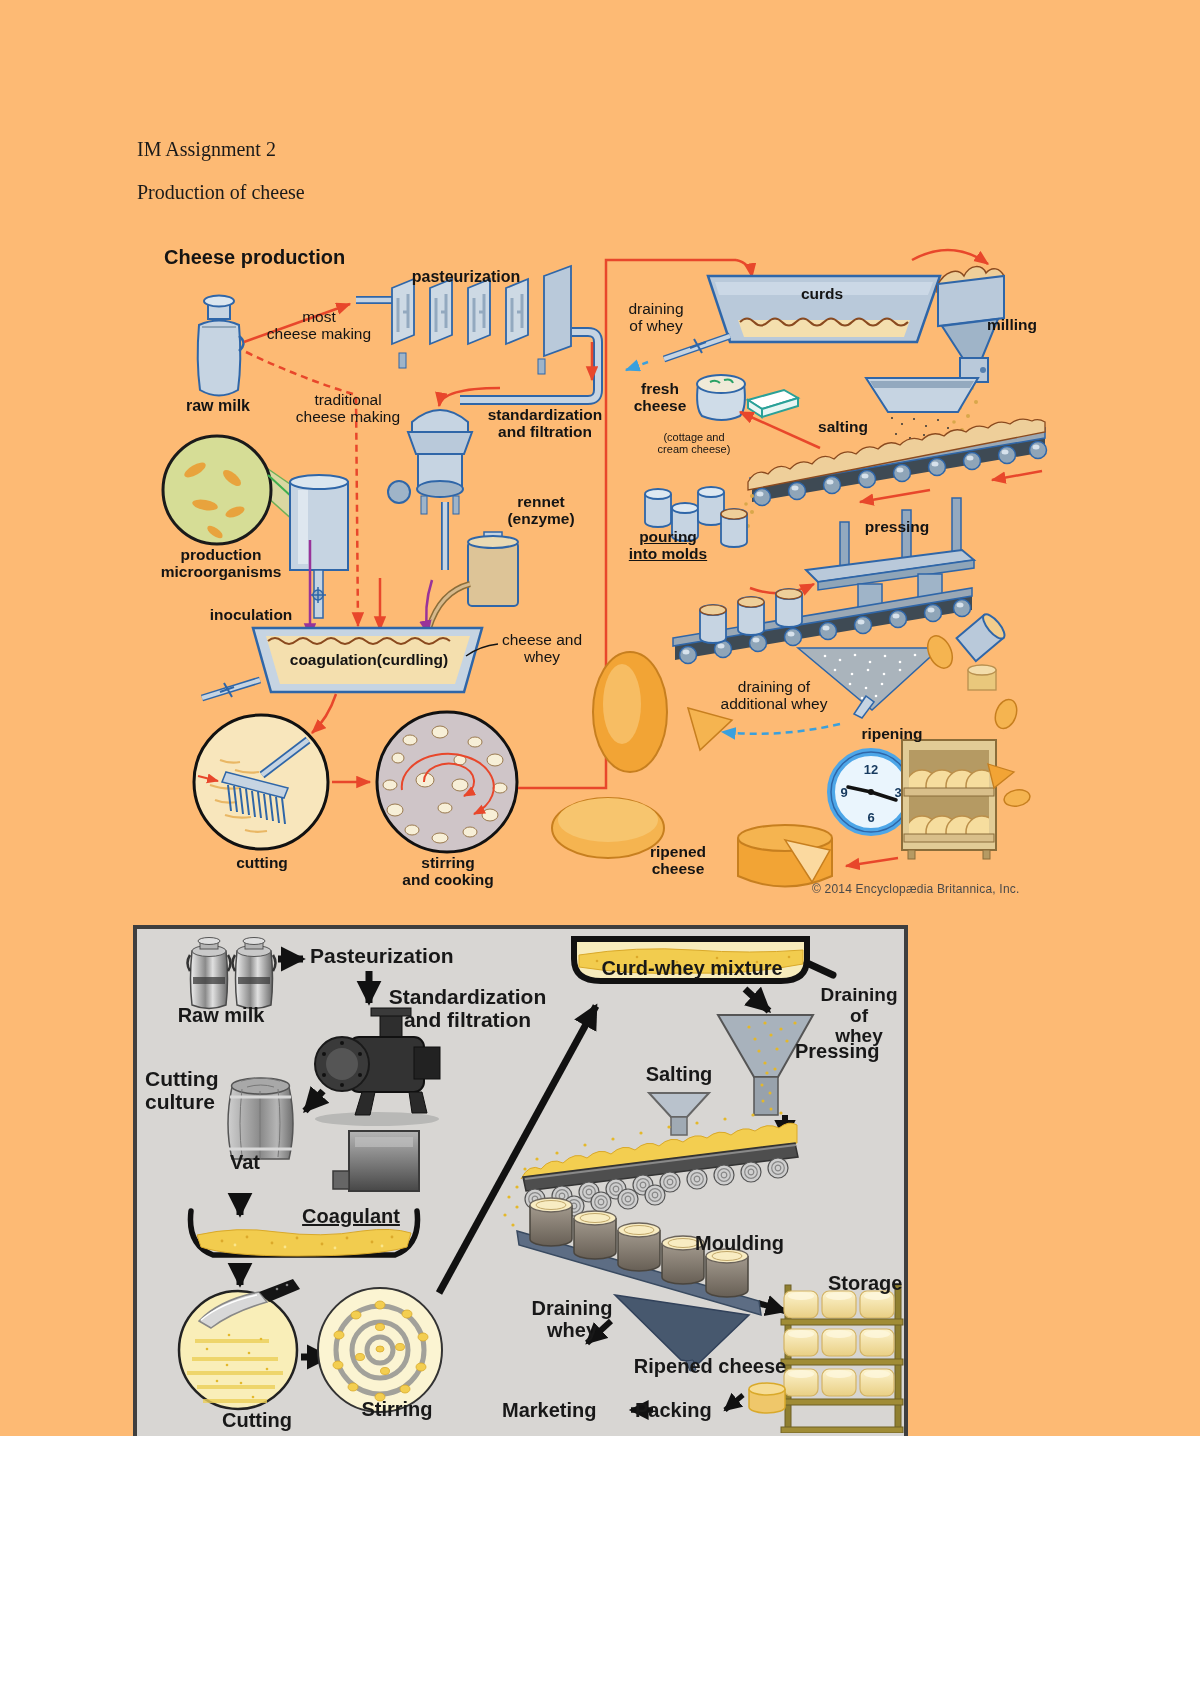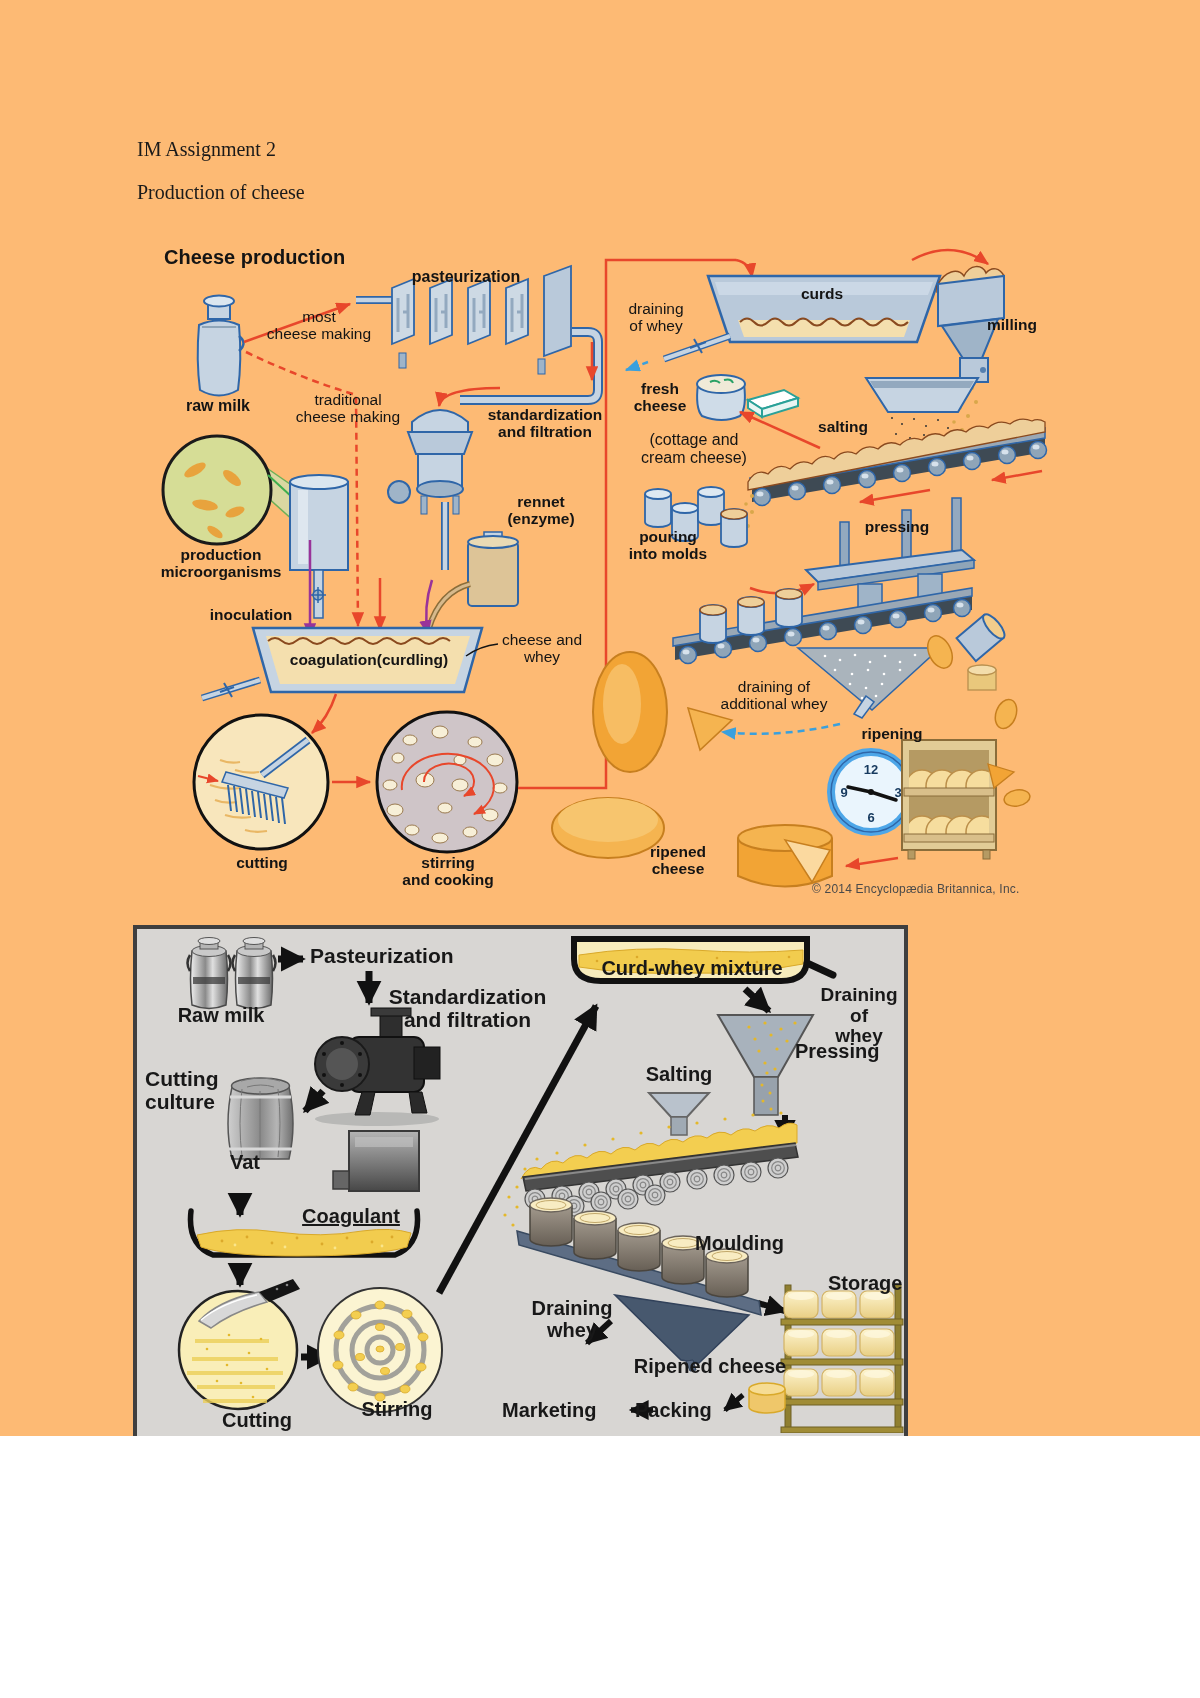--- a/index.html
+++ b/index.html
@@ -6,21 +6,21 @@
   .page{position:relative;width:1200px;height:1436px;background:#fdba74;overflow:hidden;
         font-family:"Liberation Sans",sans-serif;}
   .doc-heading{position:absolute;font-family:"Liberation Serif",serif;font-size:20px;color:#1a1a1a;}
   .lbl{position:absolute;white-space:pre-line;text-align:center;line-height:1.1;color:#141414;
        font-family:"Liberation Sans",sans-serif;}
   .b{font-weight:bold;}
   .left{text-align:left;}
   .right{text-align:left;}
   .d1{position:absolute;left:140px;top:240px;width:920px;height:665px;}
   .d1 .lbl{font-size:15.5px;}
-  .d1 .small{font-size:16px;}
+  .d1 .small{font-size:11px;}
   .d2{position:absolute;left:133px;top:925px;width:775px;height:588px;background:#d8d6d3;
       border:4px solid #3f3f3f;box-sizing:border-box;}
   .d2 .lbl{font-size:20px;font-weight:bold;color:#181818;line-height:1.08;}
   .d2 svg{position:absolute;left:0;top:0;}
   .banner{position:absolute;left:0;right:0;bottom:0;height:77px;background:#57575a;color:#ffffff;
           display:flex;align-items:center;justify-content:center;font-weight:bold;font-size:30px;
           letter-spacing:0.5px;word-spacing:16px;font-family:"Liberation Sans",sans-serif;}
   svg{position:absolute;left:0;top:0;}
   .copyright{position:absolute;font-size:12px;color:#4a4a4a;text-align:left;letter-spacing:0.2px;}
 </style>
@@ -418,21 +418,21 @@
 and cooking</div>
     <div class="lbl" style="left:478px;top:60px;width:76px;">draining
 of whey</div>
     <div class="lbl b" style="left:648px;top:45px;width:68px;">curds</div>
     <div class="lbl b" style="left:834px;top:76px;width:76px;">milling</div>
     <div class="lbl b" style="left:484px;top:140px;width:72px;">fresh
 cheese</div>
     <div class="lbl small" style="left:490px;top:191px;width:128px;">(cottage and
 cream cheese)</div>
     <div class="lbl b" style="left:669px;top:178px;width:68px;">salting</div>
-    <div class="lbl b" style="left:476px;top:288px;width:104px;">pouring
+    <div class="lbl b" style="left:476px;top:288px;width:104px;text-decoration:underline;">pouring
 into molds</div>
     <div class="lbl b" style="left:716px;top:278px;width:82px;">pressing</div>
     <div class="lbl" style="left:558px;top:438px;width:152px;">draining of
 additional whey</div>
     <div class="lbl b" style="left:713px;top:485px;width:78px;">ripening</div>
     <div class="lbl b" style="left:496px;top:603px;width:84px;">ripened
 cheese</div>
     <div class="copyright" style="left:672px;top:642px;width:246px;">© 2014 Encyclopædia Britannica, Inc.</div>
   </div>
 

